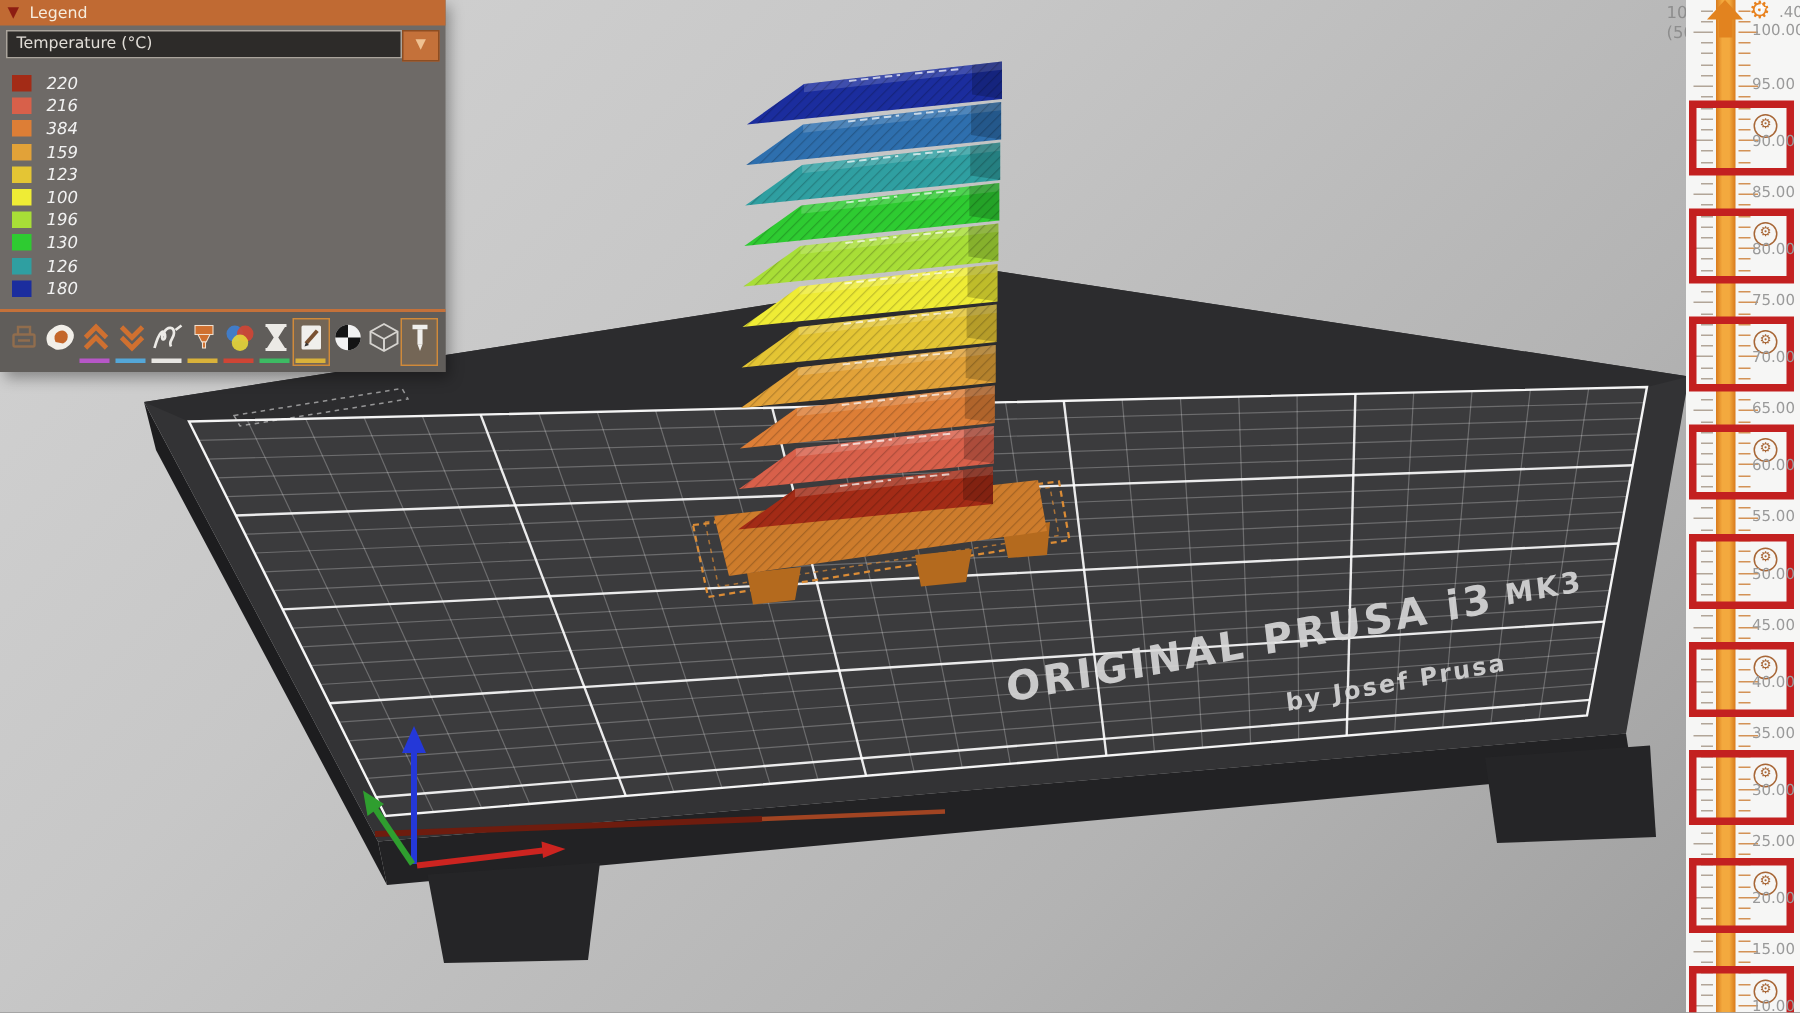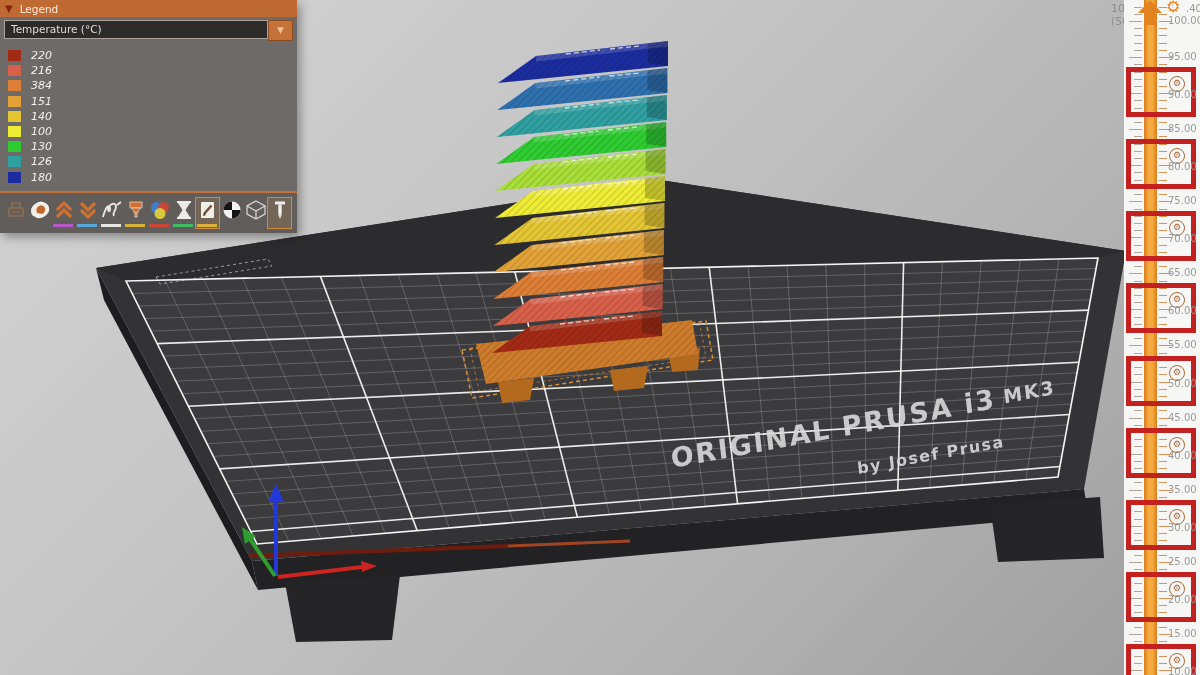--- a/index.html
+++ b/index.html
@@ -489,29 +489,33 @@
         <div class="legend-row">
           <span class="sw" style="background:#d8604a"></span>
           <span class="lab">216</span>
         </div>
         <div class="legend-row">
           <span class="sw" style="background:#dd7e36"></span>
           <span class="lab">384</span>
         </div>
         <div class="legend-row">
           <span class="sw" style="background:#e2a238"></span>
-          <span class="lab">151</span>
+          <span class="lab">159</span>
         </div>
         <div class="legend-row">
           <span class="sw" style="background:#e4c534"></span>
-          <span class="lab">140</span>
+          <span class="lab">123</span>
         </div>
         <div class="legend-row">
           <span class="sw" style="background:#efec35"></span>
           <span class="lab">100</span>
+        </div>
+        <div class="legend-row">
+          <span class="sw" style="background:#a8de37"></span>
+          <span class="lab">196</span>
         </div>
         <div class="legend-row">
           <span class="sw" style="background:#2ecb31"></span>
           <span class="lab">130</span>
         </div>
         <div class="legend-row">
           <span class="sw" style="background:#2f9fa1"></span>
           <span class="lab">126</span>
         </div>
         <div class="legend-row">

